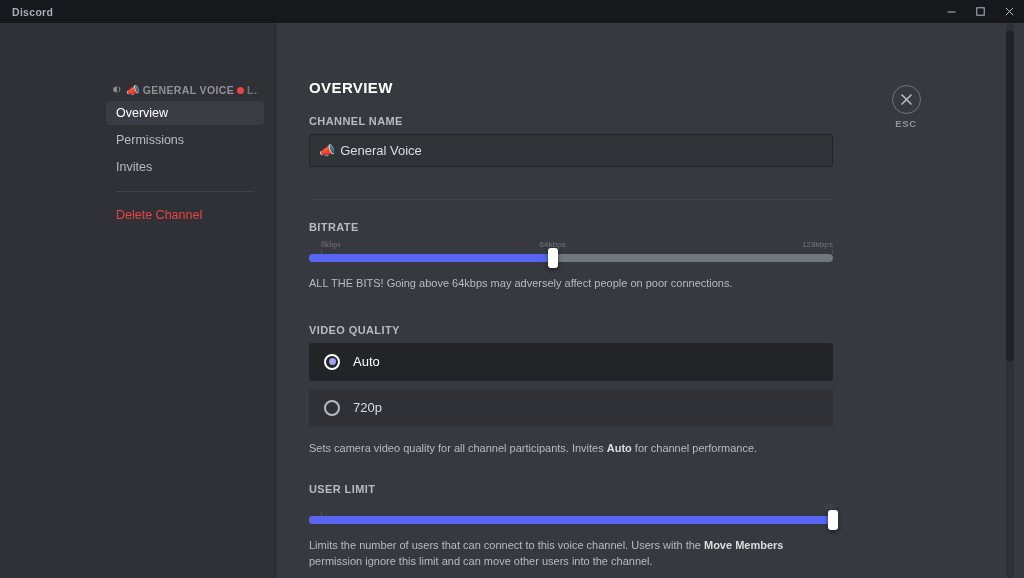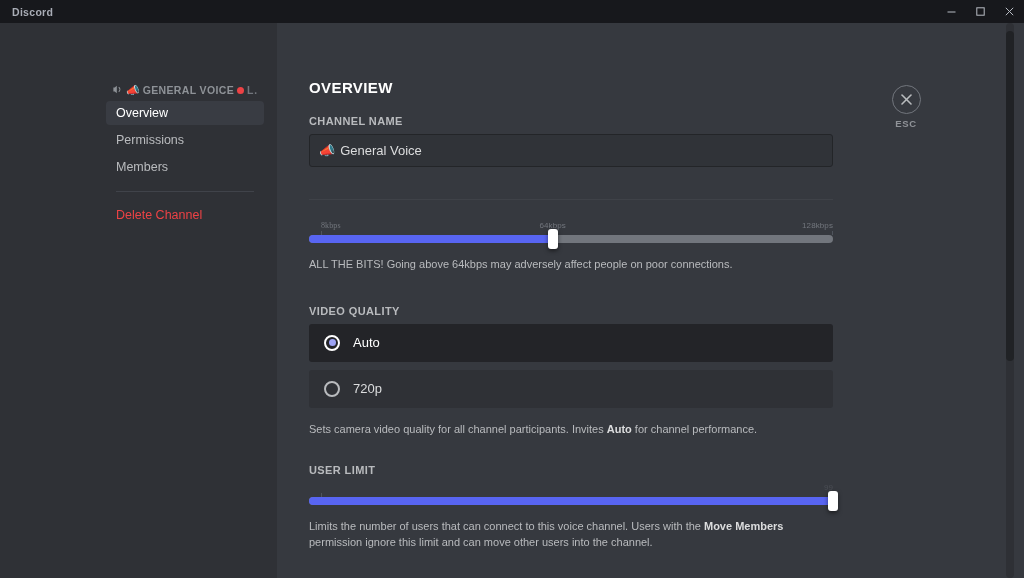--- a/index.html
+++ b/index.html
@@ -404,21 +404,21 @@
           </span>
         </div>
 
         <div class="side-item active">
           <span>Overview</span>
         </div>
         <div class="side-item">
           <span>Permissions</span>
         </div>
         <div class="side-item">
-          <span>Members</span>
+          <span>Invites</span>
         </div>
 
         <div class="side-divider"></div>
 
         <div class="side-item danger">
           <span>Delete Channel</span>
         </div>
 
       </div>
     </div>
@@ -431,20 +431,21 @@
 
           <div class="field-label">CHANNEL NAME</div>
           <div class="text-field">
             <span class="megaphone">📣</span>
             <span>General Voice</span>
           </div>
 
           <div class="content-divider"></div>
 
           <div class="slider-block">
+            <div class="field-label">BITRATE</div>
             <div class="slider-ticks">
               <span class="tick start">
                 <span>8kbps</span>
                 <span class="tick-line"></span>
               </span>
               <span class="tick mid" id="bitrate-mid-tick" style="left: 46.5%;">
                 <span>64kbps</span>
                 <span class="tick-line"></span>
               </span>
               <span class="tick end">

